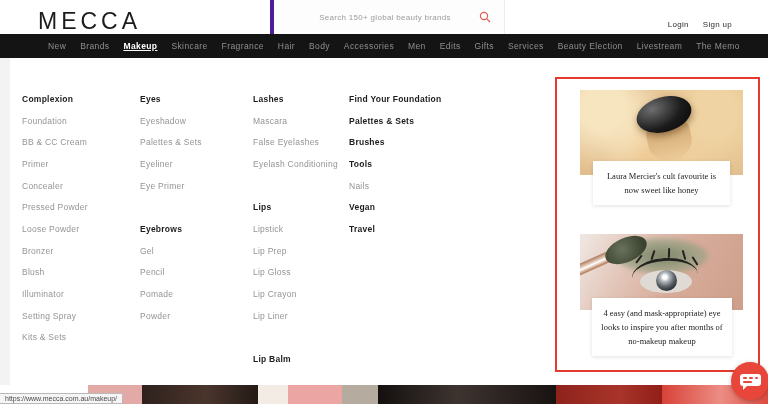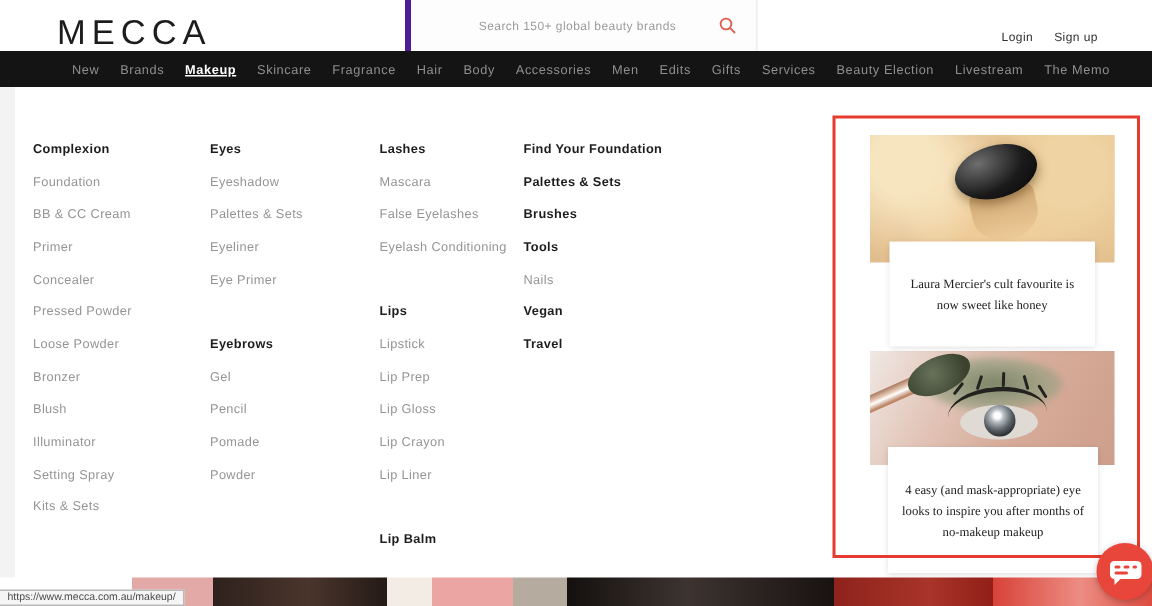--- a/index.html
+++ b/index.html
@@ -88,21 +88,21 @@
   .lash.l4 { left:103px; top:16px; transform:rotate(-16deg); }
   .lash.l5 { left:114px; top:22px; transform:rotate(-32deg); }
   .eye-white { position:absolute; left:60px; top:36px; width:52px; height:23px; border-radius:50%;
     background:#dfdad3; }
   .iris { position:absolute; left:76px; top:36px; width:21px; height:21px; border-radius:50%;
     background:radial-gradient(circle at 42% 34%, #fdfdfd 0 11%, #b6bdc1 24%, #5b6267 52%, #23282b 78%); }
 
   .promo-card {
     position:absolute; z-index:12; background:#ffffff;
     font-family:"Liberation Serif", serif; font-size:8.5px; line-height:1.65; color:#222;
-    text-align:center; padding:21px 7px; box-shadow:0 1px 4px rgba(0,0,0,0.12);
+    text-align:center; padding:8px 7px; box-shadow:0 1px 4px rgba(0,0,0,0.12);
   }
   .card-1 { left:593px; top:161px; width:137px; }
   .card-2 { left:592px; top:298px; width:140px; }
 
   
   .annotation-box { position:absolute; left:555px; top:77px; width:205px; height:295px;
     border:2px solid #e53a2e; z-index:40; pointer-events:none; }
 
   
   .chat-button { position:absolute; left:731px; top:362px; width:38px; height:38px; border-radius:50%;

